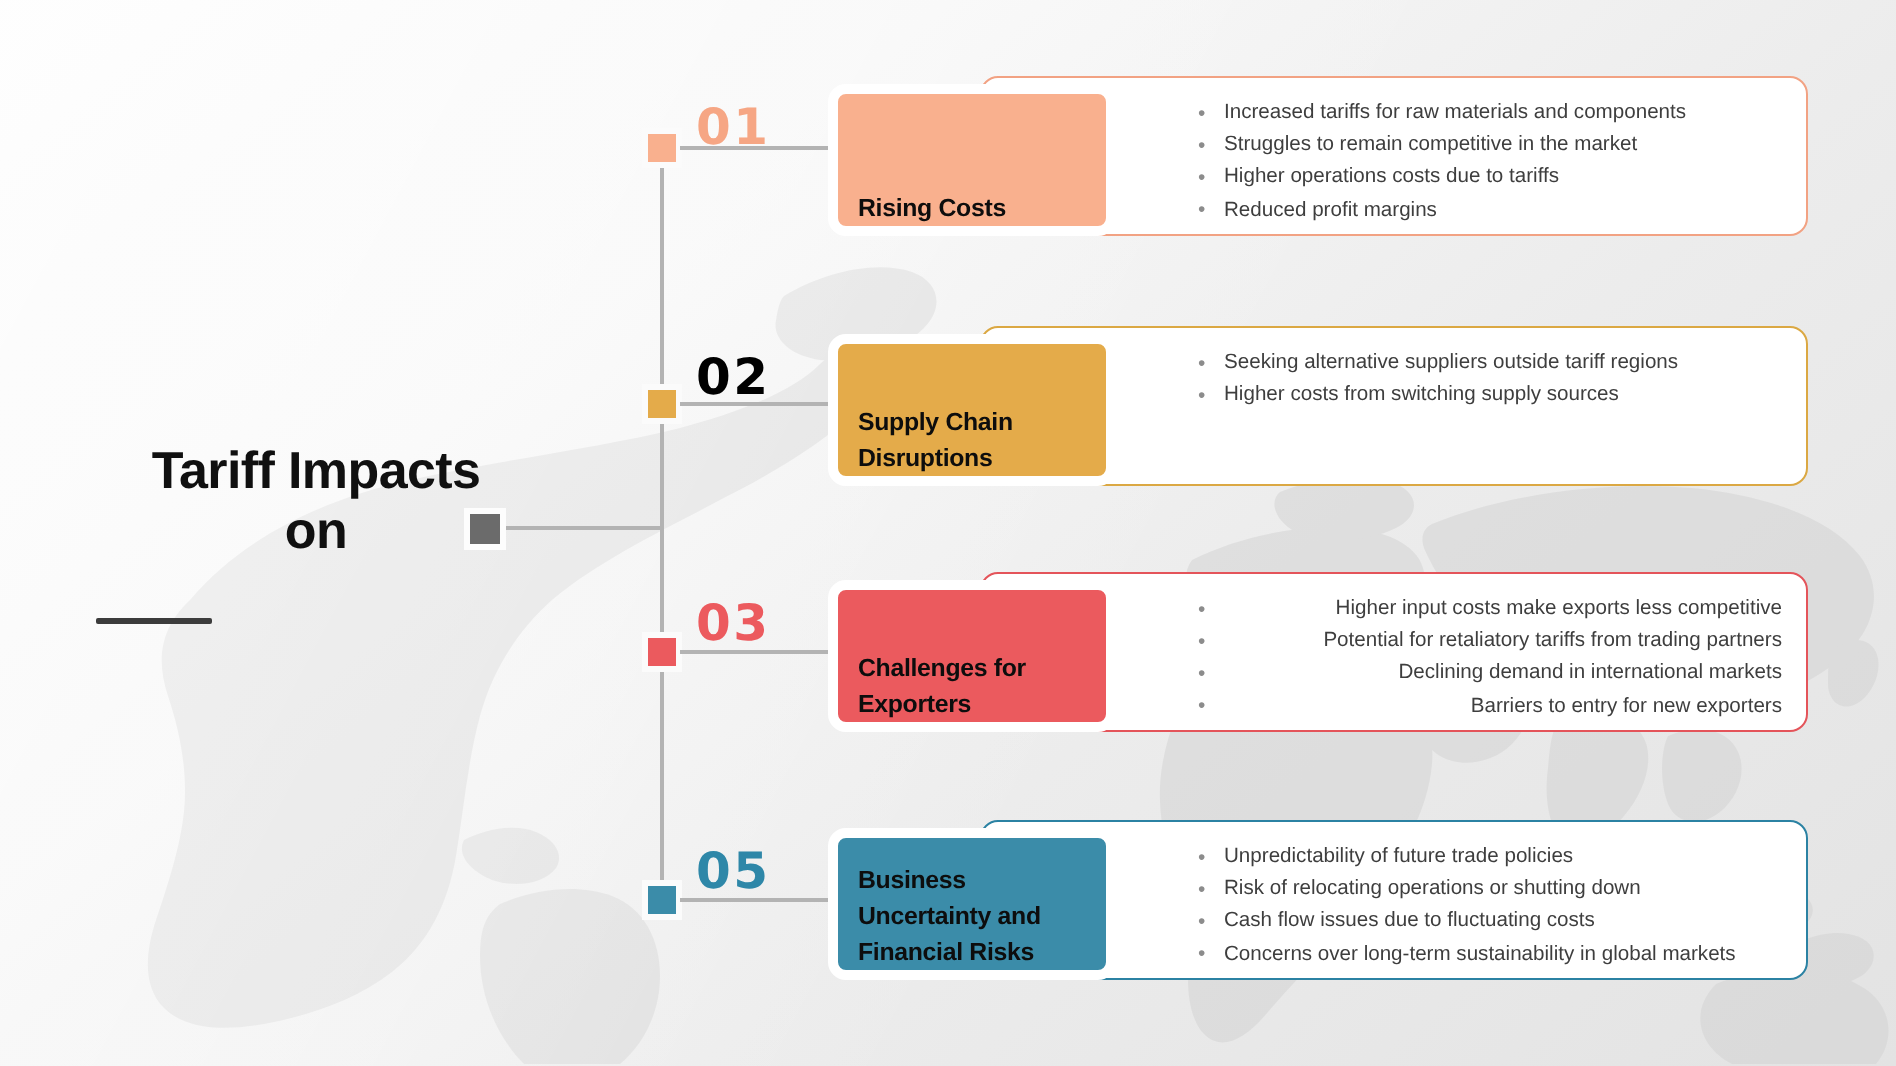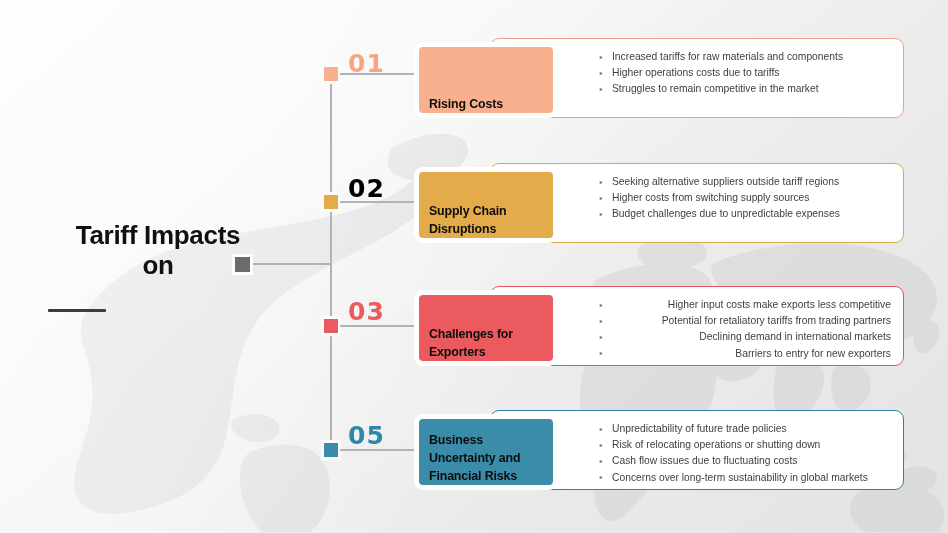--- a/index.html
+++ b/index.html
@@ -231,38 +231,38 @@
   <div id="center-connector"></div>
   <div id="center-marker"></div>
 
   <div class="row" style="top:0">
     <div class="row-marker" style="top: 64px; background: rgb(249, 176, 142);"></div>
     <div class="row-stub" style="top:73px"></div>
     <div class="row-number" style="top: 49px; color: rgb(246, 166, 132);">01</div>
     <div class="bullet-panel" style="top: 38px; width: 414px; height: 80px; padding: 10px 12px 10px 108px; border-color: rgb(242, 162, 131);">
       <ul>
         <li>Increased tariffs for raw materials and components</li>
+        <li>Struggles to remain competitive in the market</li>
         <li>Higher operations costs due to tariffs</li>
-        <li>Struggles to remain competitive in the market</li>
+        <li>Reduced profit margins</li>
       </ul>
     </div>
     <div class="head-box" style="top: 42px; height: 76px; background: rgb(249, 176, 142);">
       <span>Rising Costs</span>
     </div>
   </div>
 
   <div class="row" style="top:0">
     <div class="row-marker" style="top: 192px; background: rgb(228, 171, 74);"></div>
     <div class="row-stub" style="top:201px"></div>
     <div class="row-number" style="top:174px">02</div>
     <div class="bullet-panel" style="top: 163px; width: 414px; height: 80px; padding: 10px 12px 10px 108px; border-color: rgb(219, 168, 67);">
       <ul>
         <li>Seeking alternative suppliers outside tariff regions</li>
         <li>Higher costs from switching supply sources</li>
-        <li>Budget challenges due to unpredictable expenses</li>
       </ul>
     </div>
     <div class="head-box" style="top: 167px; height: 76px; background: rgb(228, 171, 74);">
       <span>Supply Chain<br>Disruptions</span>
     </div>
   </div>
 
   <div class="row" style="top:0">
     <div class="row-marker" style="top: 316px; background: rgb(235, 90, 94);"></div>
     <div class="row-stub" style="top:325px"></div>

